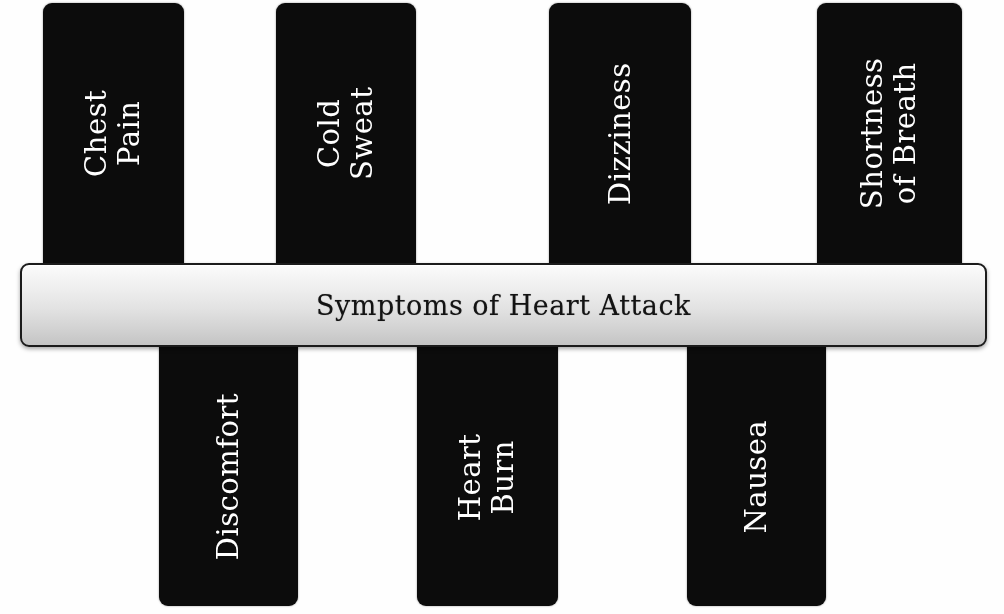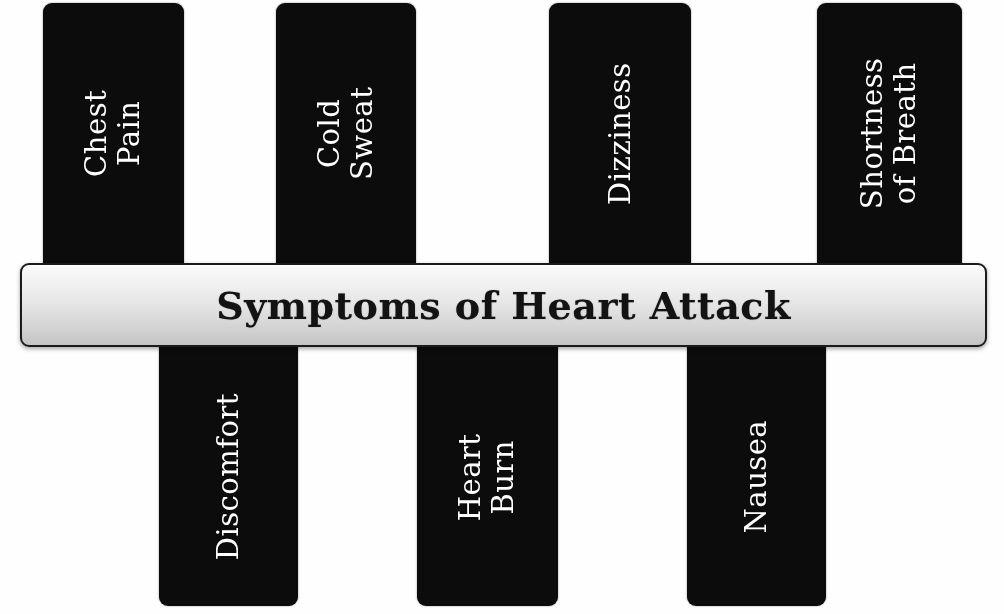--- a/index.html
+++ b/index.html
@@ -67,22 +67,22 @@
     border-radius: 9px;
     background: linear-gradient(180deg,
       #fbfbfb 0%, #efefef 28%, #e2e2e2 55%, #d2d2d2 80%, #c4c4c4 100%);
     box-shadow: 0 2px 4px rgba(0,0,0,0.35), inset 0 1px 0 rgba(255,255,255,0.9);
     display: flex;
     align-items: center;
     justify-content: center;
   }
   #banner .title {
     color: #131313;
-    font-size: 38px;
-    font-weight: 700;
+    font-size: 27px;
+    font-weight: 400;
     letter-spacing: 0.5px;
     text-shadow: 0 0 1px rgba(0,0,0,0.4);
     white-space: nowrap;
   }
 </style>
 </head>
 <body>
 
 <div id="stage">
 

